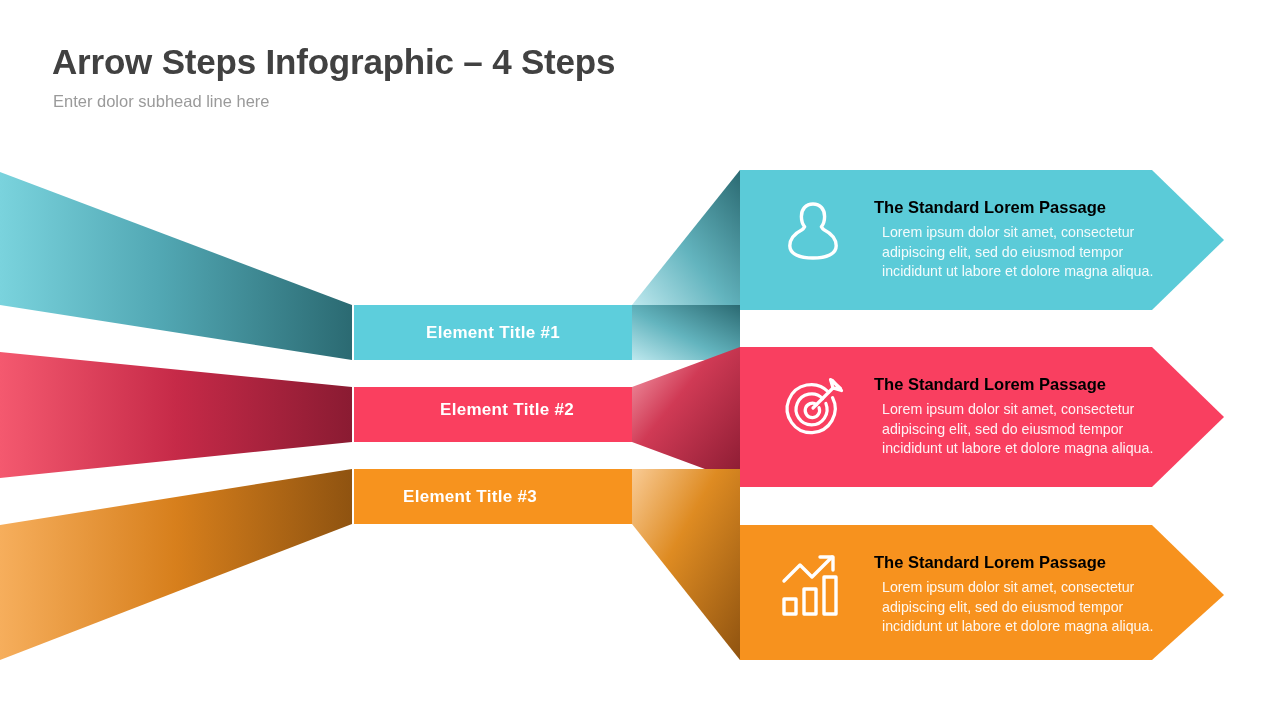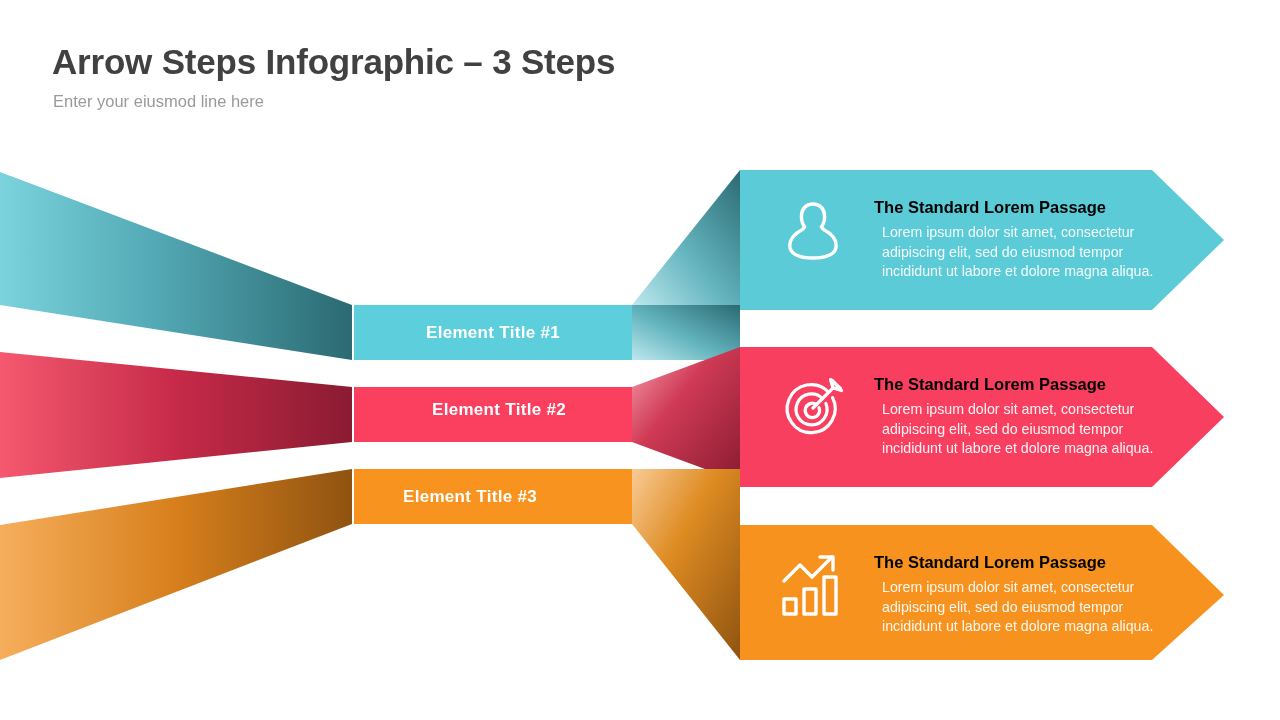--- a/index.html
+++ b/index.html
@@ -91,22 +91,22 @@
     opacity: 0.93;
     max-width: 292px;
     margin-left: 8px;
   }
 </style>
 </head>
 <body>
 
 <div class="slide">
 
-  <div class="page-title">Arrow Steps Infographic – 3 Steps</div>
-  <div class="page-subtitle">Enter your eiusmod line here</div>
+  <div class="page-title">Arrow Steps Infographic – 4 Steps</div>
+  <div class="page-subtitle">Enter dolor subhead line here</div>
 
   <svg class="art" viewBox="0 0 1280 720">
     <defs>
       <linearGradient id="tealRibbon" x1="0" y1="0" x2="1" y2="0">
         <stop offset="0" stop-color="#7AD3DD"></stop>
         <stop offset="0.45" stop-color="#52A8B4"></stop>
         <stop offset="1" stop-color="#2B6A72"></stop>
       </linearGradient>
       <linearGradient id="tealWedge" x1="0" y1="1" x2="1" y2="0">
         <stop offset="0" stop-color="#BEE8EE"></stop>
@@ -181,21 +181,21 @@
     </g>
 
     <g>
       <polygon points="740,525 1152,525 1224,595 1152,660 740,660" fill="#F7921E"></polygon>
     </g>
   </svg>
 
   <div class="center-bar" style="left:354px; top:305px; width:278px; height:55px;">
     <span class="center-bar-label">Element Title #1</span>
   </div>
-  <div class="center-bar" style="left:360px; top:387px; width:278px; height:45px;">
+  <div class="center-bar" style="left:368px; top:387px; width:278px; height:45px;">
     <span class="center-bar-label">Element Title #2</span>
   </div>
   <div class="center-bar" style="left:342px; top:469px; width:256px; height:55px;">
     <span class="center-bar-label">Element Title #3</span>
   </div>
 
   <div class="panel-content" style="left:778px; top:196px;">
     <div class="panel-icon">
       <svg viewBox="0 0 70 70" fill="none" stroke="#ffffff" stroke-width="3.4" stroke-linecap="round" stroke-linejoin="round">
         <path d="M35 8 c-7.2 0 -11.6 5.2 -11.6 12.4 0 4.0 1.2 7.8 3.2 10.4 -0.6 1.2 -1.4 2.2 -2.6 2.9 -6.6 3.4 -12.2 8.4 -12.2 16.1 0 8.2 9.6 12.2 23.2 12.2 13.6 0 23.2 -4.0 23.2 -12.2 0 -7.7 -5.6 -12.7 -12.2 -16.1 -1.2 -0.7 -2.0 -1.7 -2.6 -2.9 2.0 -2.6 3.2 -6.4 3.2 -10.4 C46.6 13.2 42.2 8 35 8 Z"></path>

